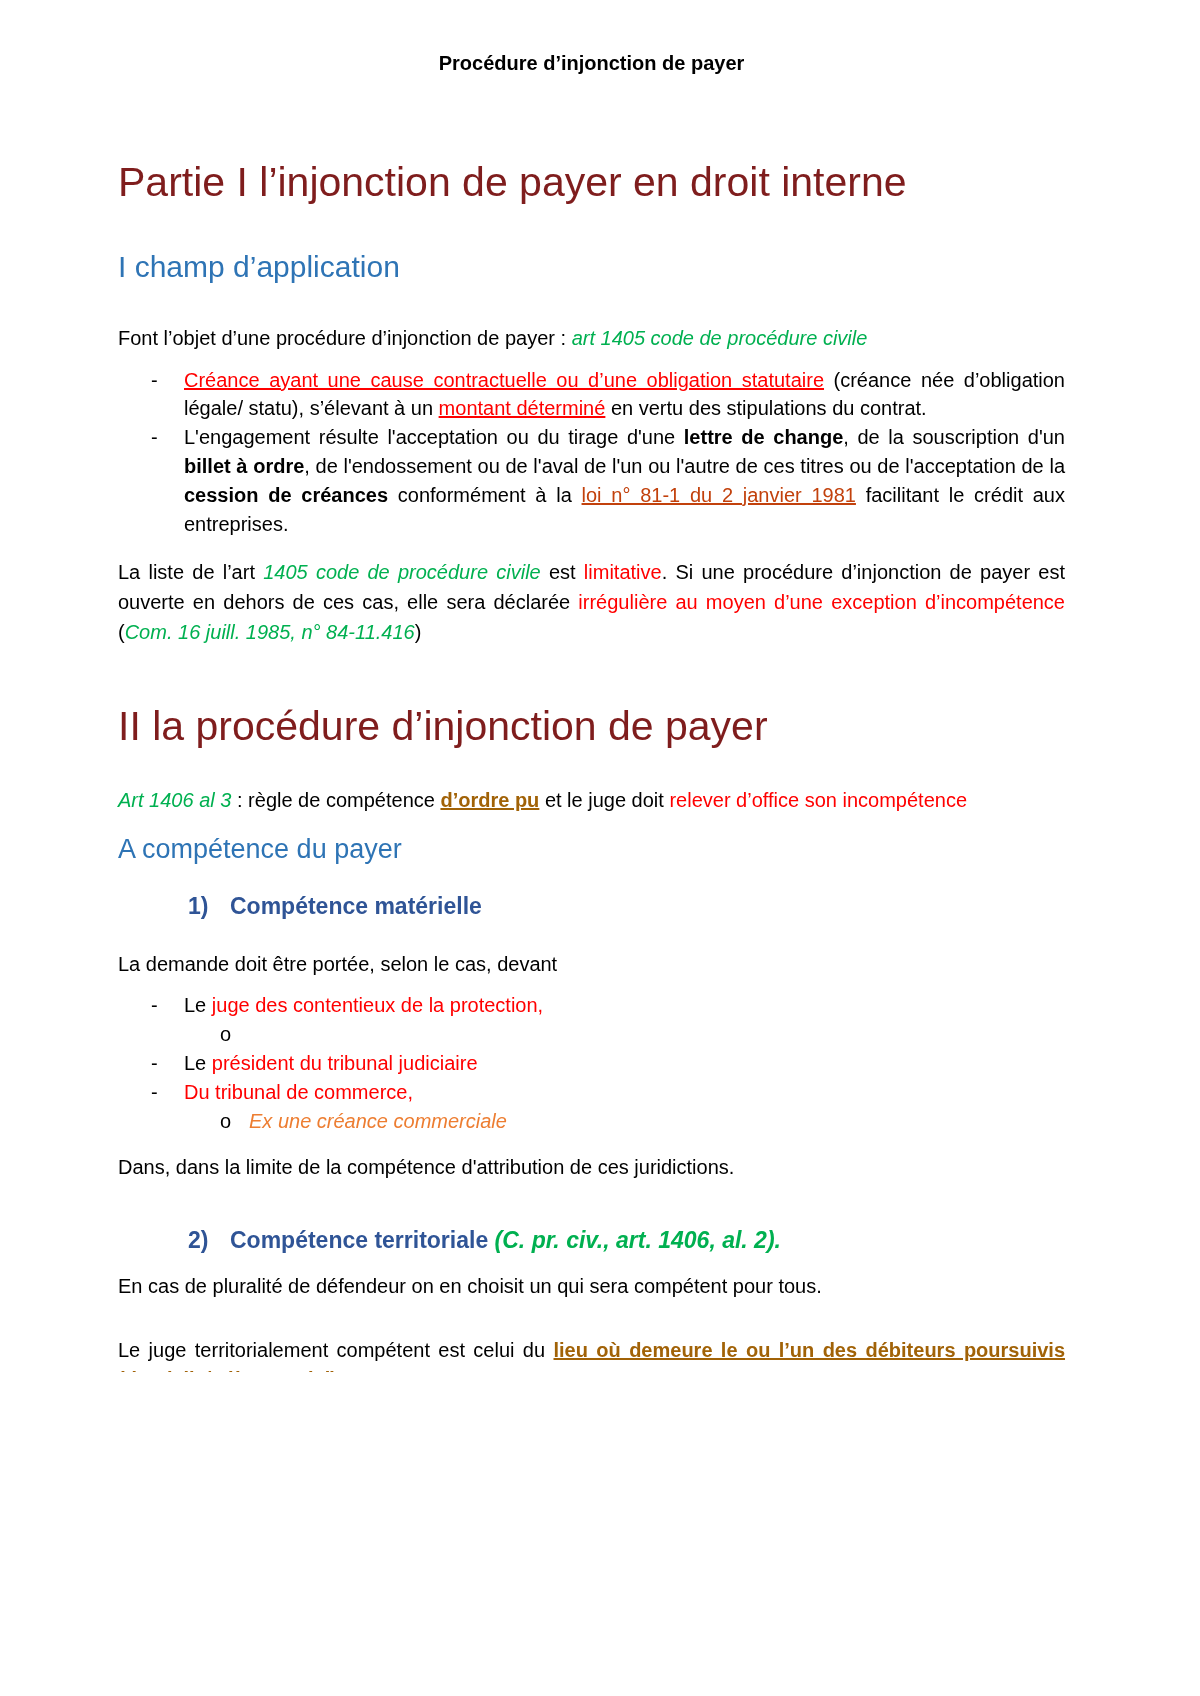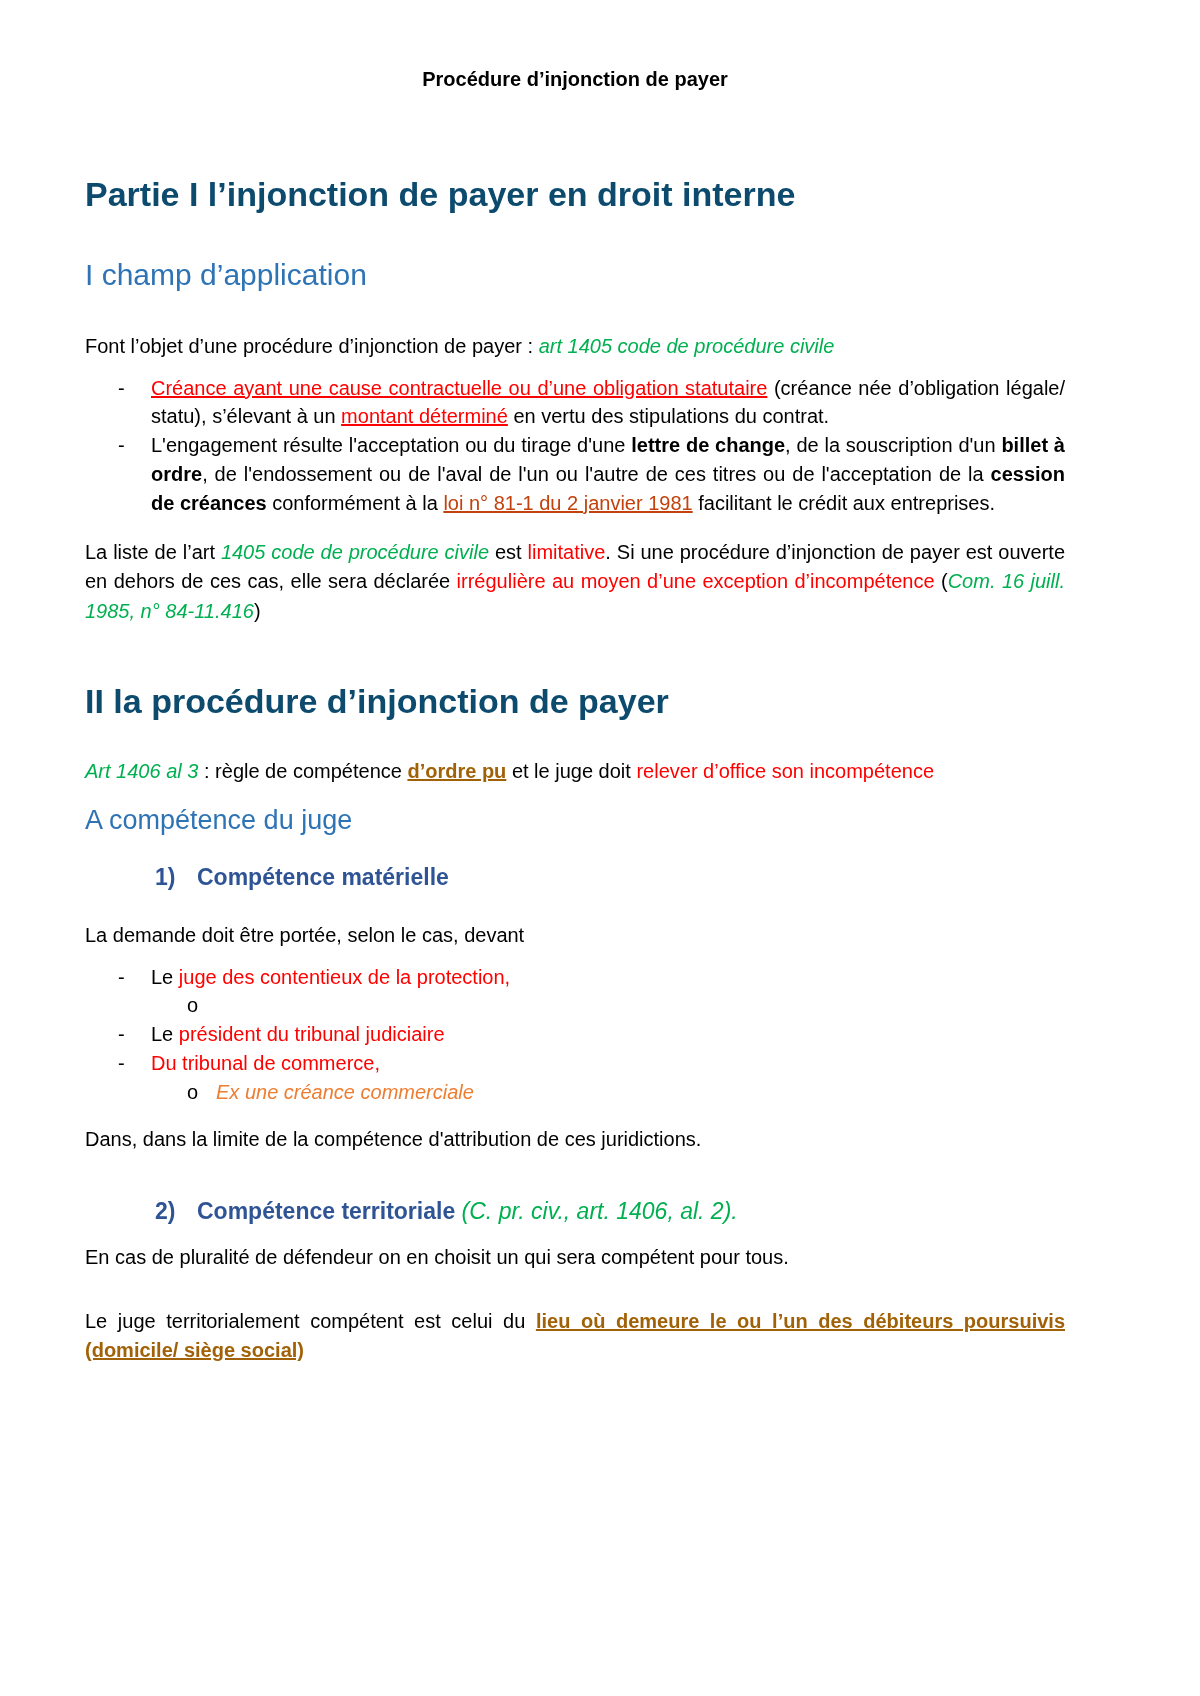--- a/index.html
+++ b/index.html
@@ -1,36 +1,36 @@
 <!DOCTYPE html>
 <html><head>
 <meta charset="utf-8">
 <style>
   * { box-sizing: border-box; }
   html, body { margin: 0; padding: 0; background: #ffffff; }
   .page {
     position: relative;
     width: 1200px;
     height: 1372px;
-    margin: 16px auto;
+    margin: 0 auto;
     background: #ffffff;
     font-family: "Liberation Sans", sans-serif;
     color: #000000;
-    padding: 52px 135px 0 85px;
+    padding: 52px 135px 0 118px;
     overflow: hidden;
   }
   .hdr { text-align: center; font-weight: 700; font-size: 20px; }
-  .t1 { color: #0c4a6e; font-size: 34px; font-weight: 700; margin: 84px 0 0 0; }
+  .t1 { color: #7f1d1d; font-size: 41px; font-weight: 400; margin: 84px 0 0 0; }
   .t1.second { margin-top: 56px; }
   .h2 { color: #2E74B5; font-size: 30px; font-weight: 400; margin: 44px 0 0 0; }
   .h3 { color: #2E74B5; font-size: 27px; font-weight: 400; margin: 18px 0 0 0; }
   .hnum { color: #2F5496; font-size: 23px; font-weight: 700; margin: 28px 0 0 0; padding-left: 70px; }
   .hnum.second { margin-top: 44px; }
   .hnum .hn { display: inline-block; min-width: 22px; margin-right: 20px; }
-  .hnum .ref { font-weight: 400; }
+  .hnum .ref { font-weight: 700; }
   p.body { font-size: 20px; line-height: 1.48; margin: 40px 0 0 0; }
   p.tight { margin-top: 20px; }
   p.tighter { margin-top: 18px; }
   .j { text-align: justify; }
   .list { margin-top: 12px; }
   .li { display: flex; font-size: 20px; line-height: 1.44; padding-left: 33px; }
   .li .mk { flex: none; width: 33px; }
   .li.sub { padding-left: 102px; }
   .li.sub .mk { width: 29px; }
   .li-text { flex: 1; }
@@ -66,21 +66,21 @@
       <div class="li-text j"><span>L'engagement résulte l'acceptation ou du tirage d'une </span><span class="b">lettre de change</span><span>, de la souscription d'un </span><span class="b">billet à ordre</span><span>, de l'endossement ou de l'aval de l'un ou l'autre de ces titres ou de l'acceptation de la </span><span class="b">cession de créances</span><span> conformément à la </span><span class="lnk">loi n° 81-1 du 2 janvier 1981</span><span> facilitant le crédit aux entreprises.</span></div>
     </div>
   </div>
 
   <p class="body j tight"><span>La liste de l’art </span><span class="gi">1405 code de procédure civile</span><span> est </span><span class="rd">limitative</span><span>. Si une procédure d’injonction de payer est ouverte en dehors de ces cas, elle sera déclarée </span><span class="rd">irrégulière au moyen d’une exception d’incompétence</span><span> (</span><span class="gi">Com. 16 juill. 1985, n° 84-11.416</span><span>)</span></p>
 
   <h1 class="t1 second">II la procédure d’injonction de payer</h1>
 
   <p class="body j" style="margin-top:36px;"><span class="gi">Art 1406 al 3</span><span> : règle de compétence </span><span class="rdbu">d’ordre pu</span><span> et le juge doit </span><span class="rd">relever d’office son incompétence</span></p>
 
-  <h2 class="h3">A compétence du juge</h2>
+  <h2 class="h3">A compétence du payer</h2>
 
   <h3 class="hnum"><span class="hn">1)</span><span>Compétence matérielle</span></h3>
 
   <p class="body" style="margin-top:30px;">La demande doit être portée, selon le cas, devant</p>
 
   <div class="list">
     <div class="li">
       <span class="mk">-</span>
       <div class="li-text"><span>Le </span><span class="rd">juge des contentieux de la protection,</span></div>
     </div>

